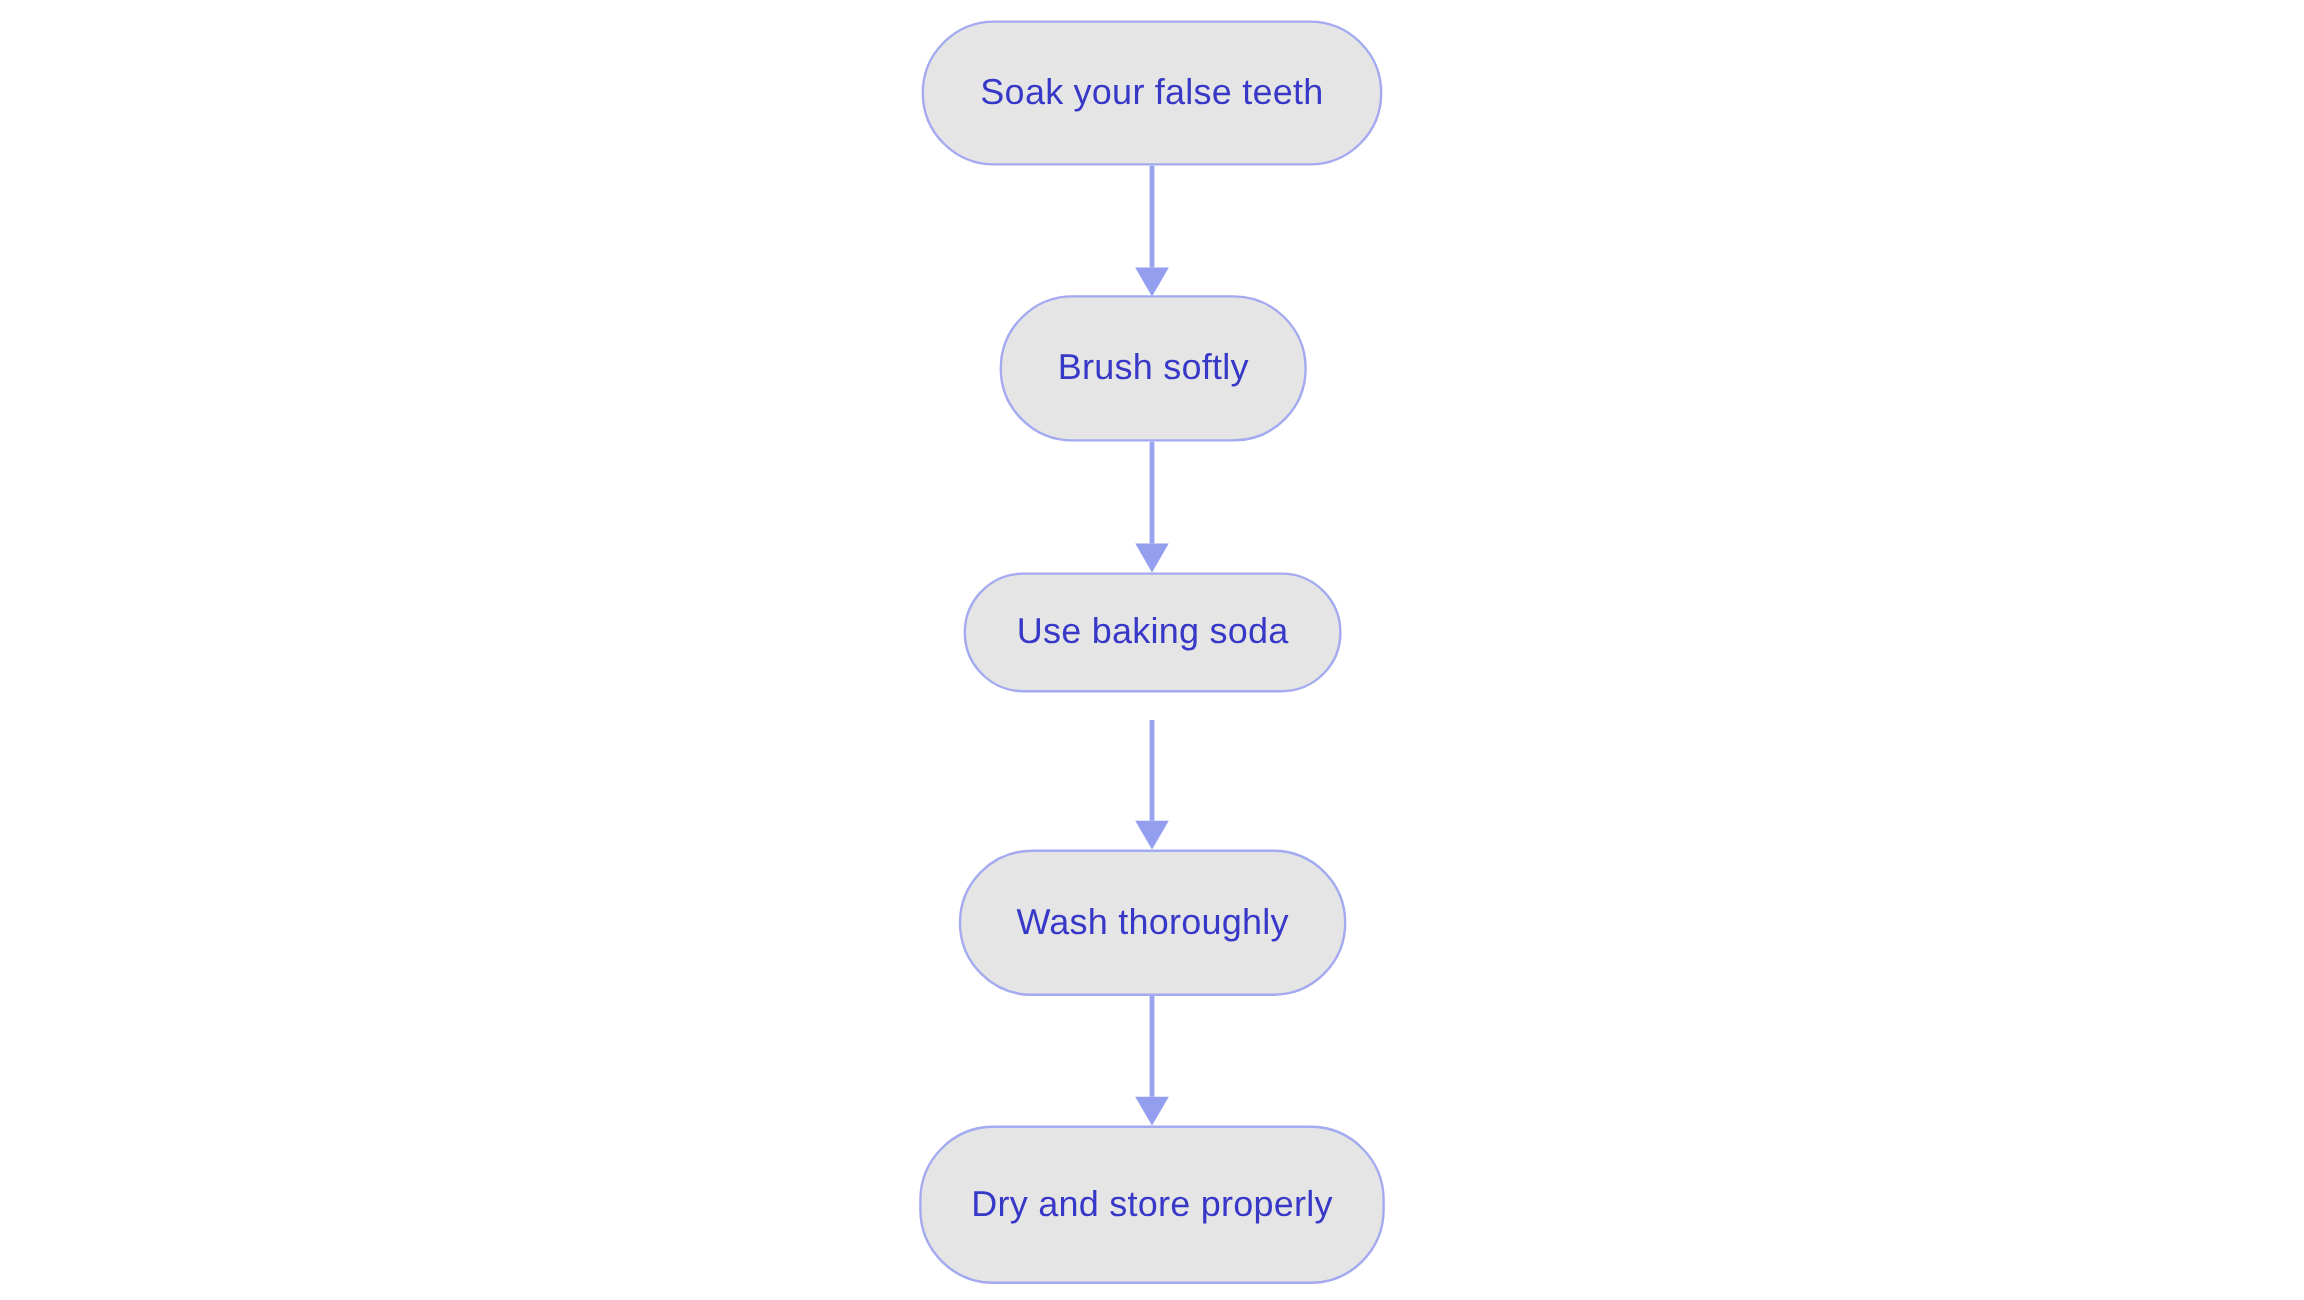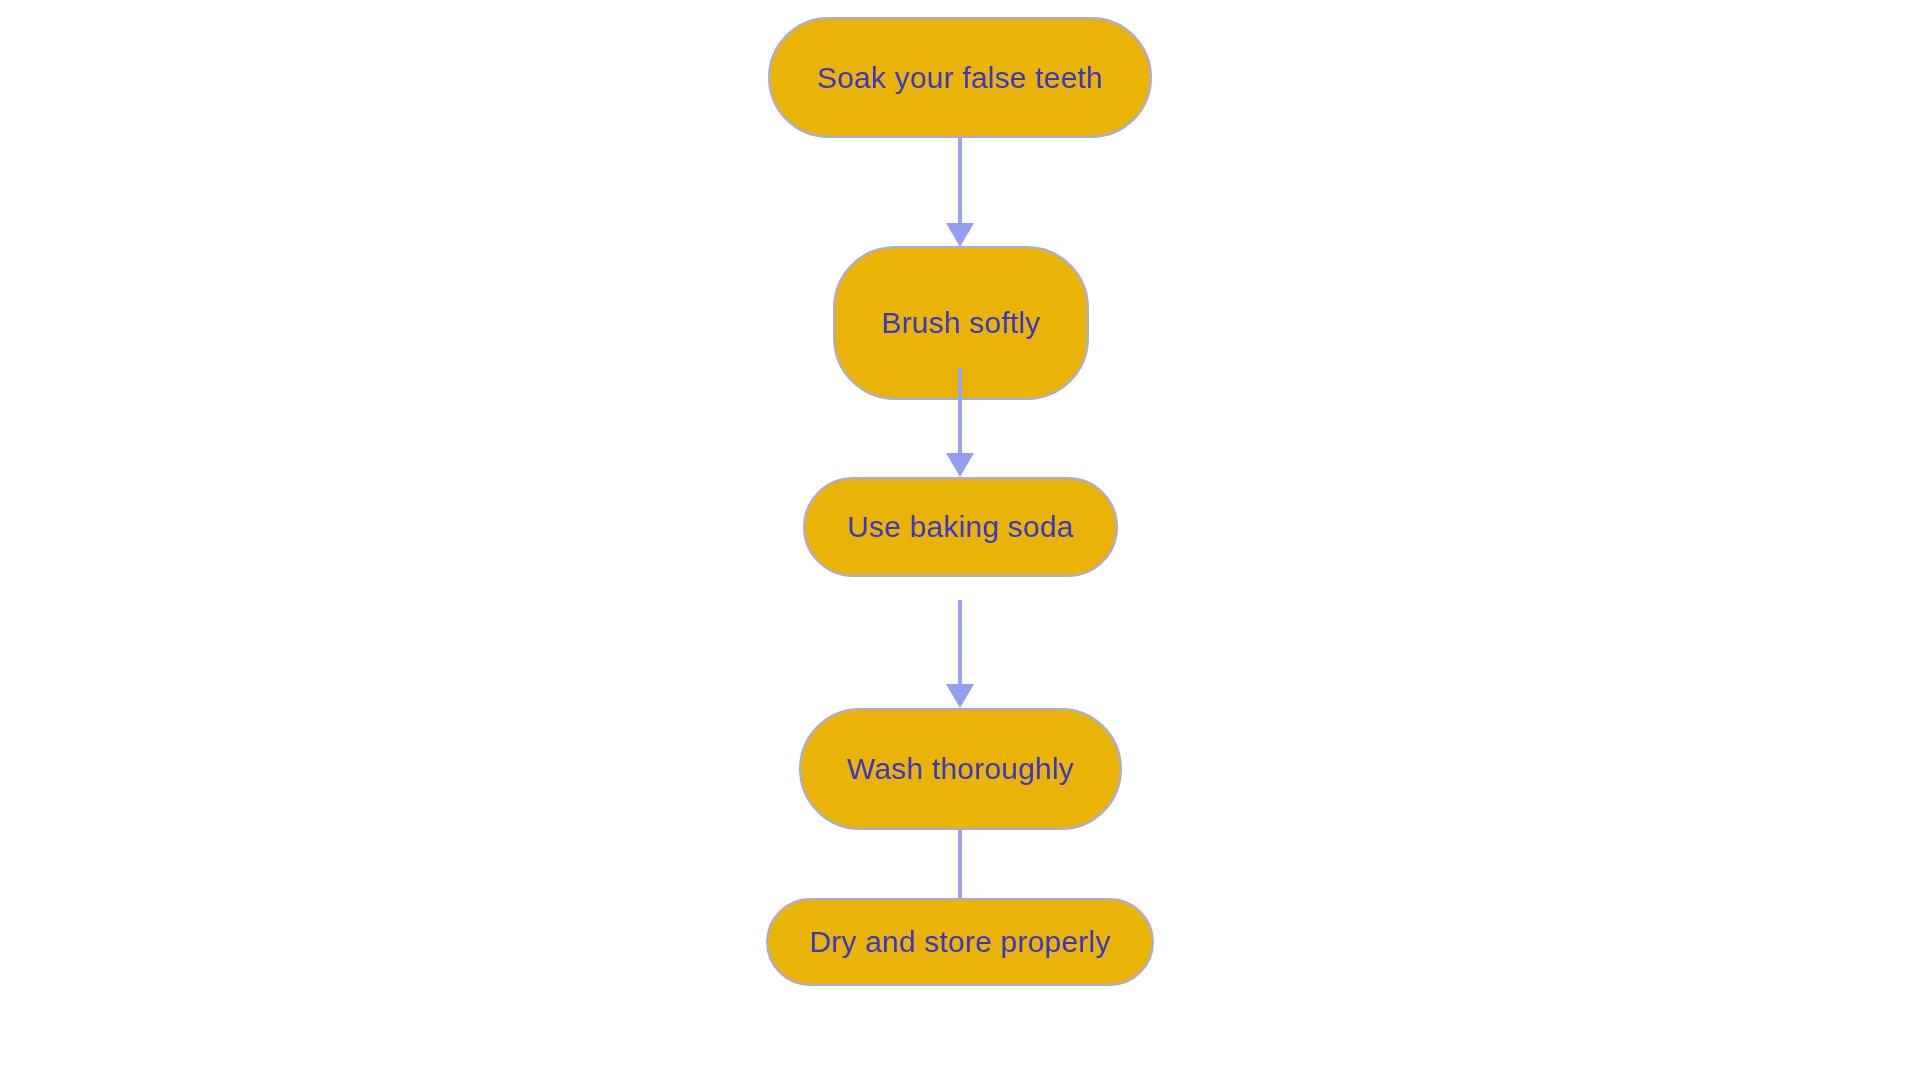--- a/index.html
+++ b/index.html
@@ -11,36 +11,36 @@
     position: relative;
     width: 1920px;
     height: 1083px;
     background: #ffffff;
     overflow: hidden;
     font-family: "Liberation Sans", "DejaVu Sans", sans-serif;
   }
   .node {
     position: absolute;
     box-sizing: border-box;
-    background: #eab308;
+    background: #e5e5e5;
     border: 2px solid #a4aaf0;
     border-radius: 62px;
     display: flex;
     align-items: center;
     justify-content: center;
     color: #3737c8;
     font-size: 30px;
     letter-spacing: 0.2px;
     white-space: nowrap;
   }
   .n0 { left: 768px; top: 17px;  width: 384px; height: 121px; }
-  .n1 { left: 833px; top: 246px; width: 256px; height: 154px; }
+  .n1 { left: 833px; top: 246px; width: 256px; height: 122px; }
   .n2 { left: 803px; top: 477px; width: 315px; height: 100px; }
   .n3 { left: 799px; top: 708px; width: 323px; height: 122px; }
-  .n4 { left: 766px; top: 898px; width: 388px; height: 88px; }
+  .n4 { left: 766px; top: 938px; width: 388px; height: 132px; }
 
   .arrow {
     position: absolute;
     left: 946px;
     width: 28px;
     display: flex;
     flex-direction: column;
     align-items: center;
   }
   .a0 { top: 138px; height: 109px; }

